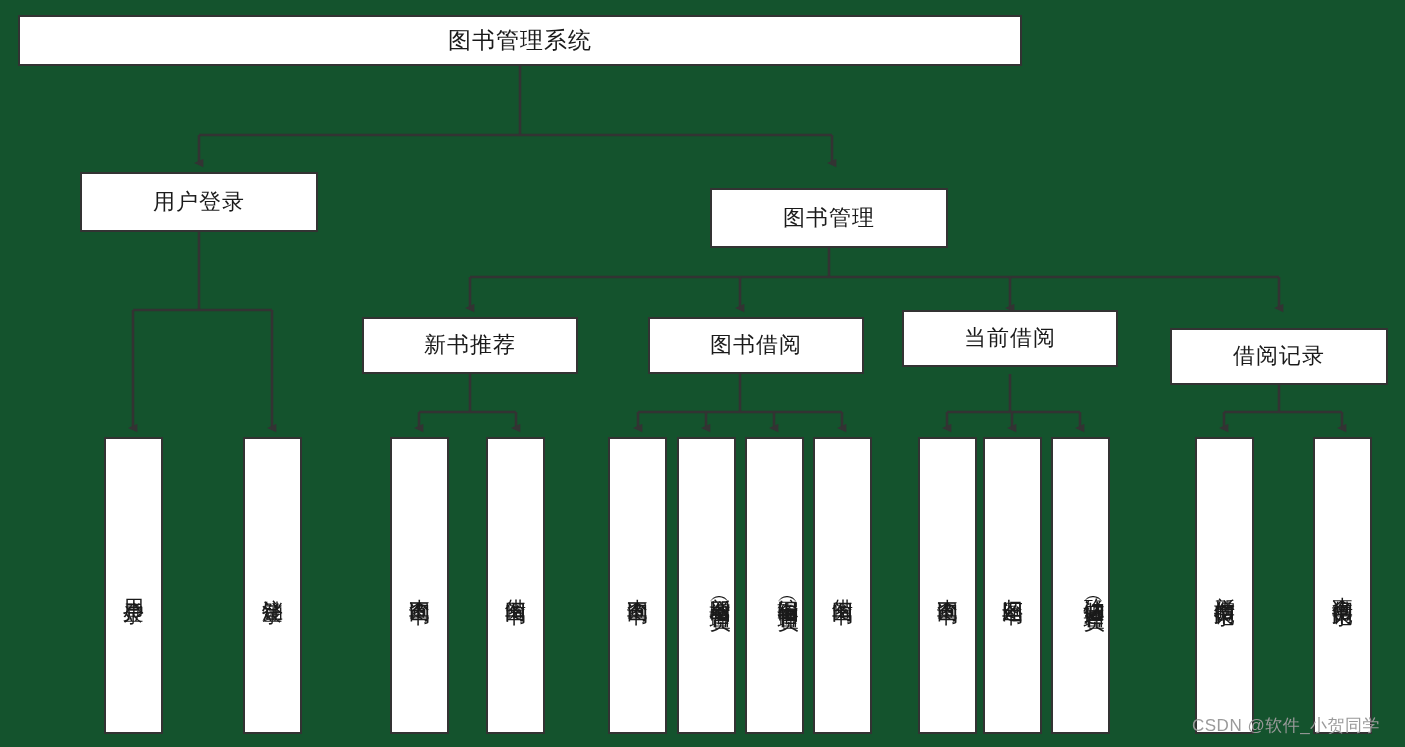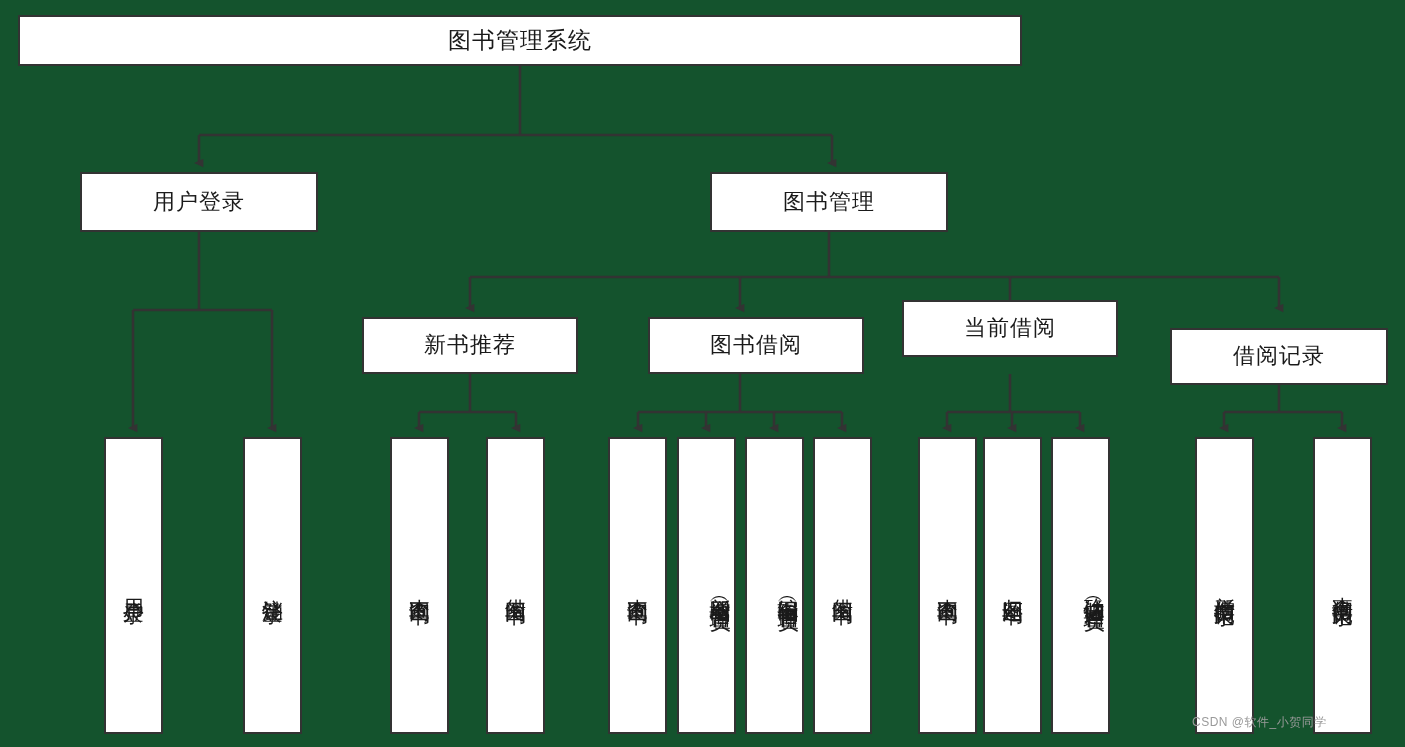--- a/index.html
+++ b/index.html
@@ -52,21 +52,21 @@
     padding-top: 8px;
     letter-spacing: 2px;
     white-space: nowrap;
   }
   .node.v.mid {
     align-items: center;
     padding-top: 0;
   }
   .watermark {
     position: absolute;
-    font-size: 12px;
+    font-size: 17px;
     color: #9a9a9a;
     white-space: nowrap;
     z-index: 3;
     letter-spacing: 0.5px;
   }
 </style>
 </head>
 <body>
 
 <div id="canvas">
@@ -121,31 +121,31 @@
     </g>
   </svg>
 
   <div class="node h root" style="left:18px; top:15px; width:1004px; height:51px;">
     <span>图书管理系统</span>
   </div>
 
   <div class="node h" style="left:80px; top:172px; width:238px; height:60px;">
     <span>用户登录</span>
   </div>
-  <div class="node h" style="left:710px; top:172px; width:238px; height:60px;">
+  <div class="node h" style="left:710px; top:188px; width:238px; height:60px;">
     <span>图书管理</span>
   </div>
 
   <div class="node h" style="left:362px; top:317px; width:216px; height:57px;text-align:right;">
     <span>新书推荐</span>
   </div>
   <div class="node h" style="left:648px; top:317px; width:216px; height:57px;">
     <span>图书借阅</span>
   </div>
-  <div class="node h" style="left:902px; top:300px; width:216px; height:57px;">
+  <div class="node h" style="left:902px; top:310px; width:216px; height:57px;">
     <span>当前借阅</span>
   </div>
   <div class="node h" style="left:1170px; top:328px; width:218px; height:57px;">
     <span>借阅记录</span>
   </div>
 
   <div class="node v mid" style="left:104px; top:437px; width:59px; height:297px;">
     <span>用户登录</span>
   </div>
   <div class="node v mid" style="left:243px; top:437px; width:59px; height:297px;">

